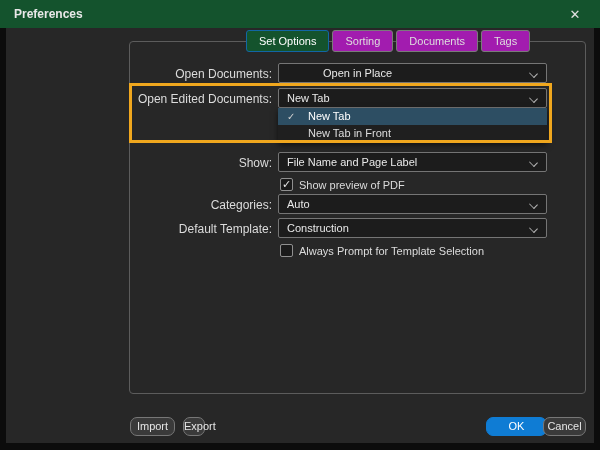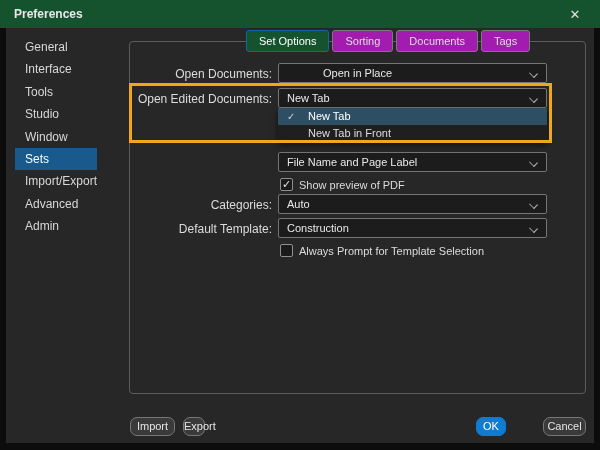--- a/index.html
+++ b/index.html
@@ -63,31 +63,20 @@
 
 <div id="screen">
 
   <div class="titlebar">
     <span class="title">Preferences</span>
     <span class="close-btn">✕</span>
   </div>
 
   <div class="dialog">
 
-    <div class="sidebar">
-      <div class="side-item">General</div>
-      <div class="side-item">Interface</div>
-      <div class="side-item">Tools</div>
-      <div class="side-item">Studio</div>
-      <div class="side-item">Window</div>
-      <div class="side-item selected">Sets</div>
-      <div class="side-item">Import/Export</div>
-      <div class="side-item">Advanced</div>
-      <div class="side-item">Admin</div>
-    </div>
 
     <div class="groupbox"></div>
 
     <div class="tabs">
       <div class="tab selected">Set Options</div>
       <div class="tab">Sorting</div>
       <div class="tab">Documents</div>
       <div class="tab">Tags</div>
     </div>
 
@@ -108,20 +97,21 @@
         <span class="check">✓</span>
         <span>New Tab</span>
       </div>
       <div class="opt">
         <span>New Tab in Front</span>
       </div>
     </div>
 
     <div class="hl-rect"></div>
 
+    <div class="flabel" style="left:126px; top:128px;">Show:</div>
     <div class="fselect" style="top:124px;">
       <span>File Name and Page Label</span>
       <span class="chev"></span>
     </div>
 
     <div class="cbrow" style="left:274px; top:150px;">
       <span class="cb">✓</span>
       <span class="cblabel">Show preview of PDF</span>
     </div>
 
@@ -137,17 +127,17 @@
       <span class="chev"></span>
     </div>
 
     <div class="cbrow" style="left:274px; top:216px;">
       <span class="cb"></span>
       <span class="cblabel">Always Prompt for Template Selection</span>
     </div>
 
     <div class="btn" style="left:124px; width:45px;">Import</div>
     <div class="btn" style="left:177px; width:22px;">Export</div>
-    <div class="btn primary" style="left:470px; width:30px;">OK</div>
+    <div class="btn primary" style="left:480px; width:61px;">OK</div>
     <div class="btn" style="left:537px; width:43px;">Cancel</div>
 
   </div>
 </div>
 
 </body></html>

